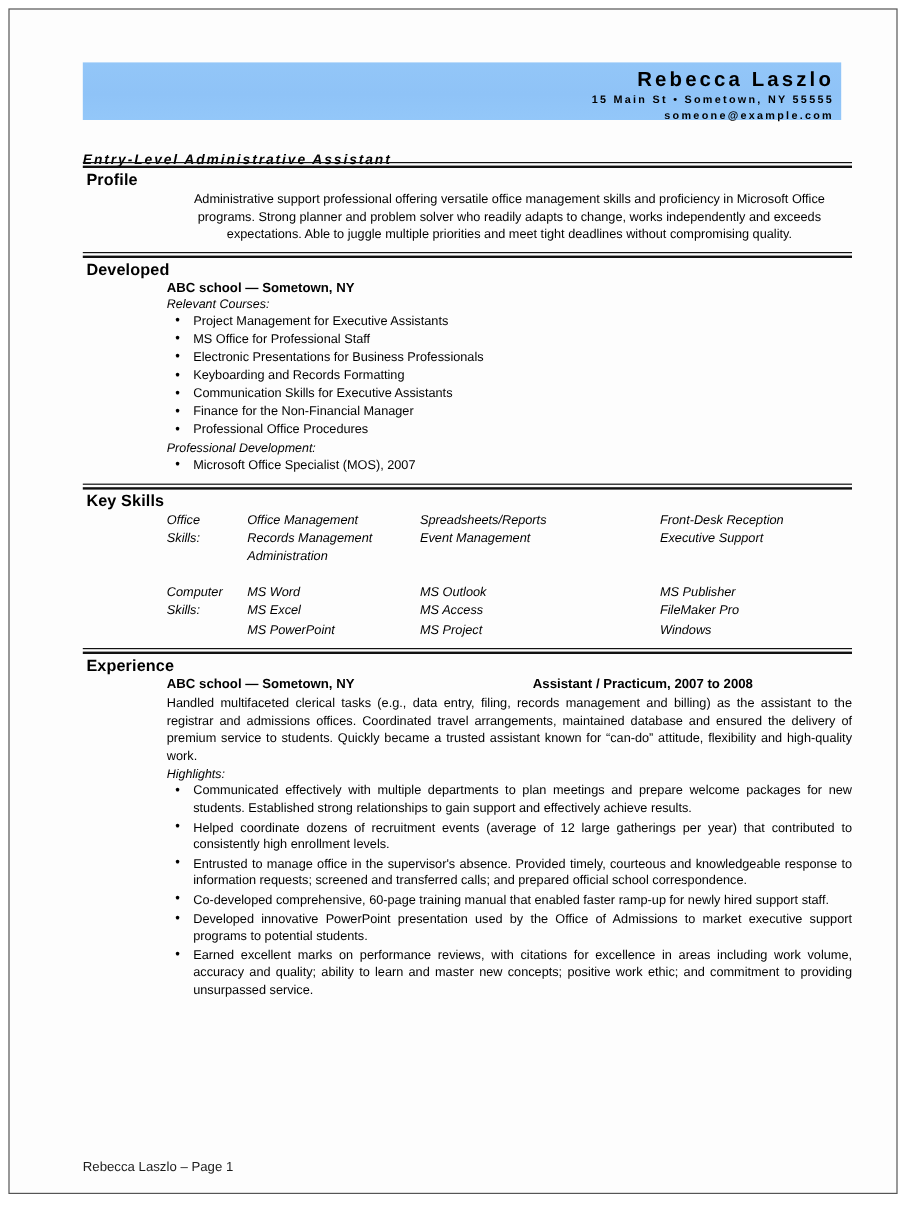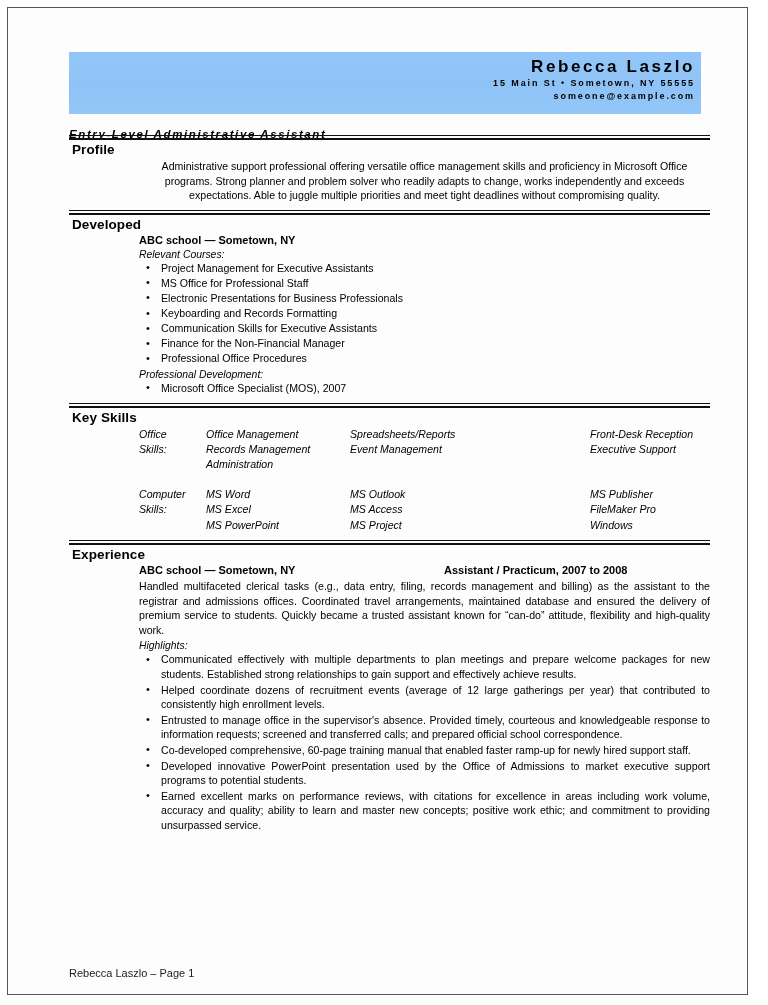--- a/index.html
+++ b/index.html
@@ -25,21 +25,21 @@
     background: #fdfdfd;
     box-sizing: border-box;
   }
 
   
   .banner {
     position: absolute;
     left: 61px;
     top: 44px;
     width: 632px;
-    height: 62px;
+    height: 48px;
     background: linear-gradient(to bottom, #93c6f8 0%, #8fc3f7 55%, #93c7f9 100%);
     box-sizing: border-box;
     padding: 4px 6px 0 0;
     text-align: right;
   }
   .cand-name {
     font-size: 17px;
     font-weight: bold;
     letter-spacing: 2.6px;
     line-height: 21px;
@@ -151,21 +151,21 @@
   .skills-block { margin-left: 70px; width: 571px; }
   .skills-row {
     display: flex;
     font-size: 10.6px;
     font-style: italic;
     line-height: 15.4px;
   }
   .skills-row .lbl { width: 67px; flex: 0 0 67px; }
   .skills-row .c1  { width: 144px; flex: 0 0 144px; }
   .skills-row .c2  { width: 200px; flex: 0 0 200px; }
-  .skills-row .c3  { flex: 1 1 auto; margin-left: 40px; }
+  .skills-row .c3  { flex: 1 1 auto; }
   .skills-gap { height: 14px; }
 
   
   .footer {
     position: absolute;
     left: 61px;
     top: 959px;
     font-size: 11px;
     color: #1c1c1c;
   }

